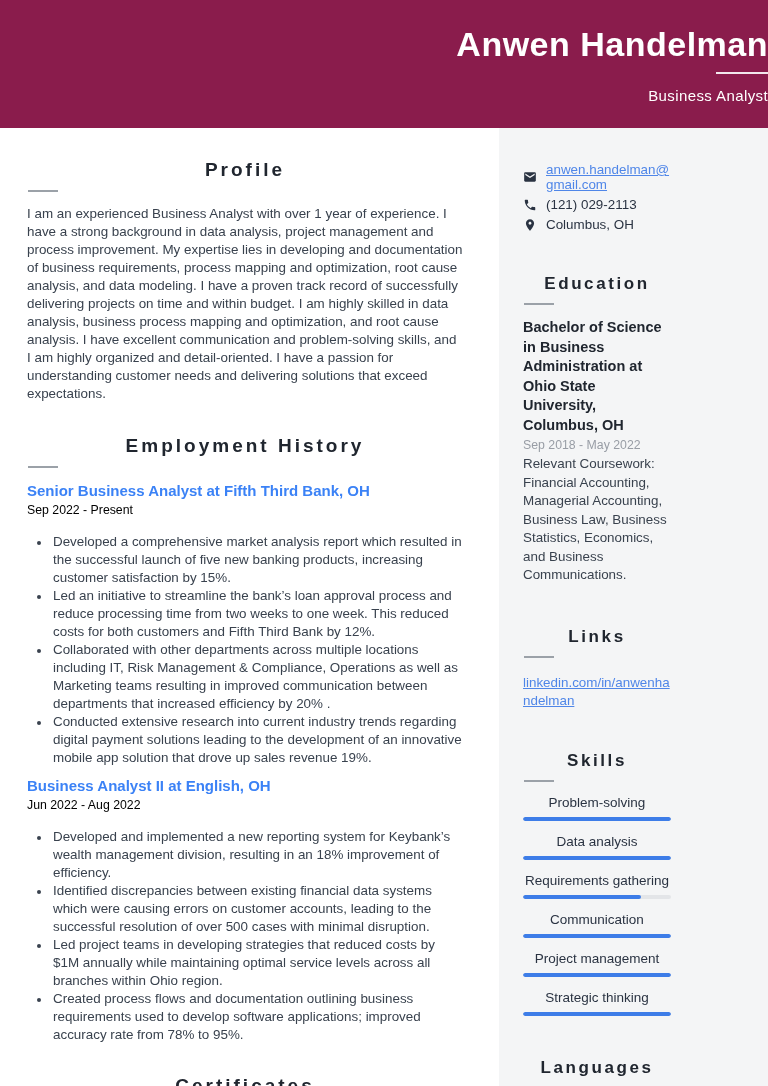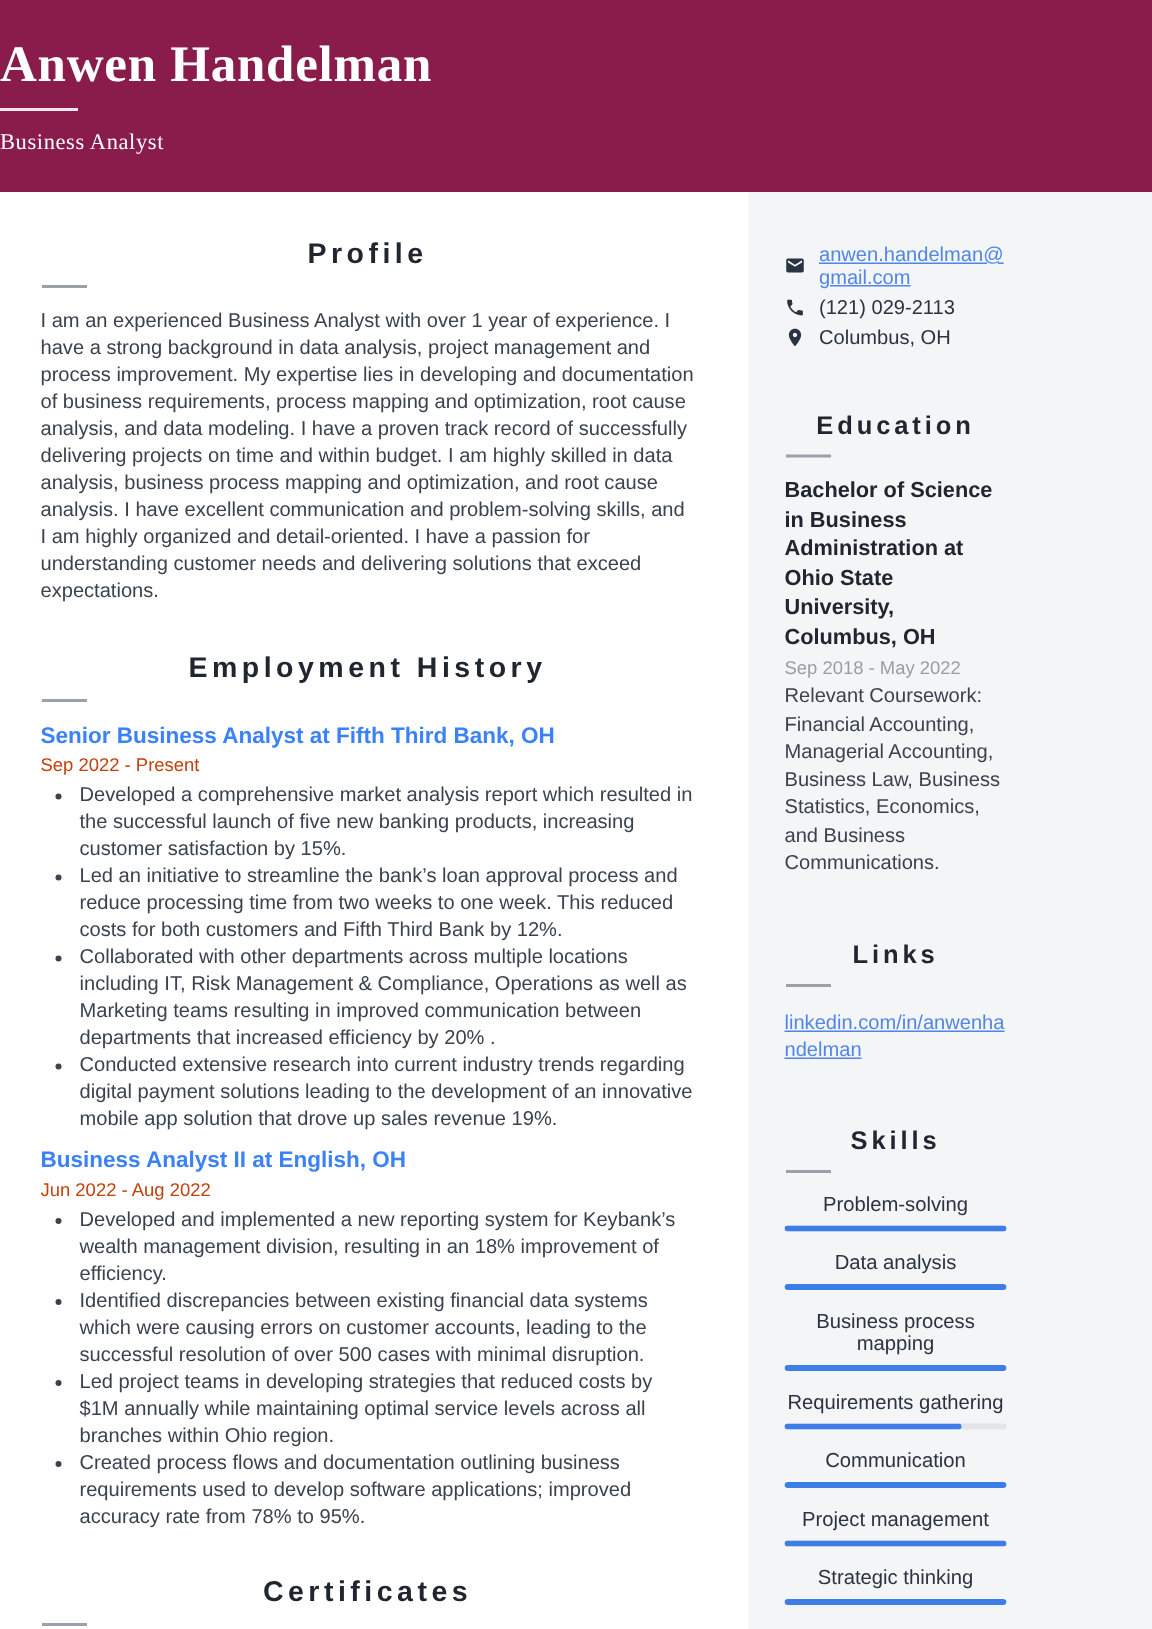--- a/index.html
+++ b/index.html
@@ -10,23 +10,22 @@
     background: #ffffff;
     overflow: hidden;
     display: flex; flex-direction: column;
     color: #343e4d;
   }
   
   .header {
     height: 128px; flex: 0 0 128px;
     background: #8a1c4c;
     display: flex; flex-direction: column;
-    align-items: flex-start; justify-content: center;
+    align-items: flex-end; justify-content: center;
     color: #ffffff;
-    font-family: Liberation Serif, serif;
   }
   .header h1 {
     font-size: 34px; font-weight: 700; letter-spacing: 0.5px;
     line-height: 38px;
   }
   .name-divider {
     width: 52px; height: 2px; background: #f3e7ed;
     margin: 9px 0 13px 0;
   }
   .header .subtitle { font-size: 15px; letter-spacing: 0.4px; }
@@ -51,22 +50,22 @@
   
   .profile-text {
     margin-top: 13px; font-size: 13.4px; line-height: 18px; color: #39424e;
   }
   .section-employment { margin-top: 32px; }
   .job { margin-top: 13px; }
   .job + .job { margin-top: 9px; }
   .job h3, .cert-item {
     color: #3b82f6; font-size: 15px; font-weight: 700; line-height: 19px;
   }
-  .dates { color: #c2410c; font-size: 12.3px; margin-top: 3px; }
-  .job ul { margin: 4px 0 6px 0; padding-left: 24px; }
+  .dates { color: #000000; font-size: 12.3px; margin-top: 3px; }
+  .job ul { margin: 16px 0 6px 0; padding-left: 24px; }
   .job li {
     font-size: 13.4px; line-height: 18px; color: #39424e;
     padding-left: 2px;
   }
   .job li::marker { color: #39424e; font-size: 12px; }
   .section-certificates { margin-top: 31px; }
   
   .contact-row {
     display: flex; align-items: center; gap: 9px;
     margin-bottom: 5px; font-size: 13.4px; color: #2a3342;
@@ -197,26 +196,20 @@
               <div class="meter-fill" style="width: 100%;"></div>
             </div>
         </div>
         <div class="meter-item">
           <div class="meter-label">Data analysis</div>
           <div class="meter-track">
               <div class="meter-fill" style="width: 100%;"></div>
             </div>
         </div>
         <div class="meter-item">
-          <div class="meter-label">Business process mapping</div>
-          <div class="meter-track">
-              <div class="meter-fill" style="width: 100%;"></div>
-            </div>
-        </div>
-        <div class="meter-item">
           <div class="meter-label">Requirements gathering</div>
           <div class="meter-track">
               <div class="meter-fill" style="width: 80%;"></div>
             </div>
         </div>
         <div class="meter-item">
           <div class="meter-label">Communication</div>
           <div class="meter-track">
               <div class="meter-fill" style="width: 100%;"></div>
             </div>

